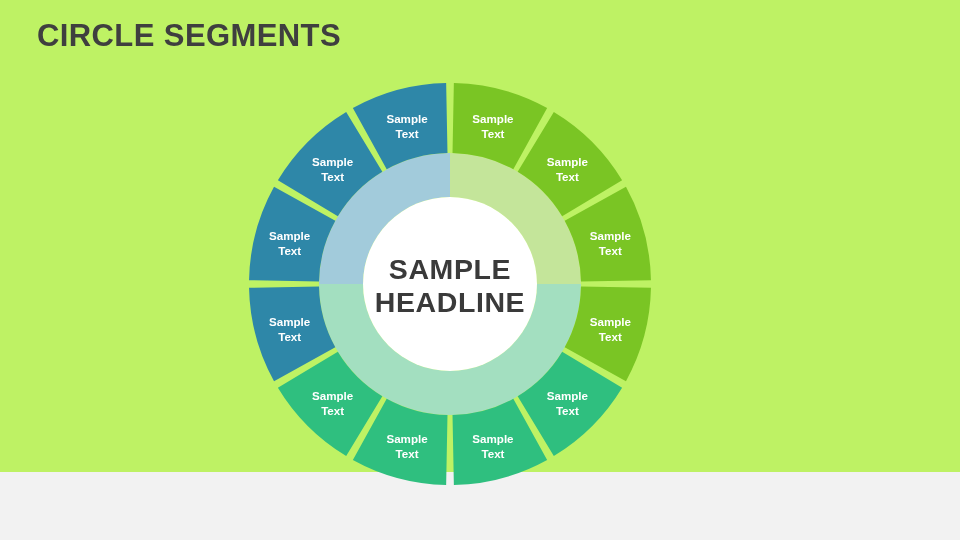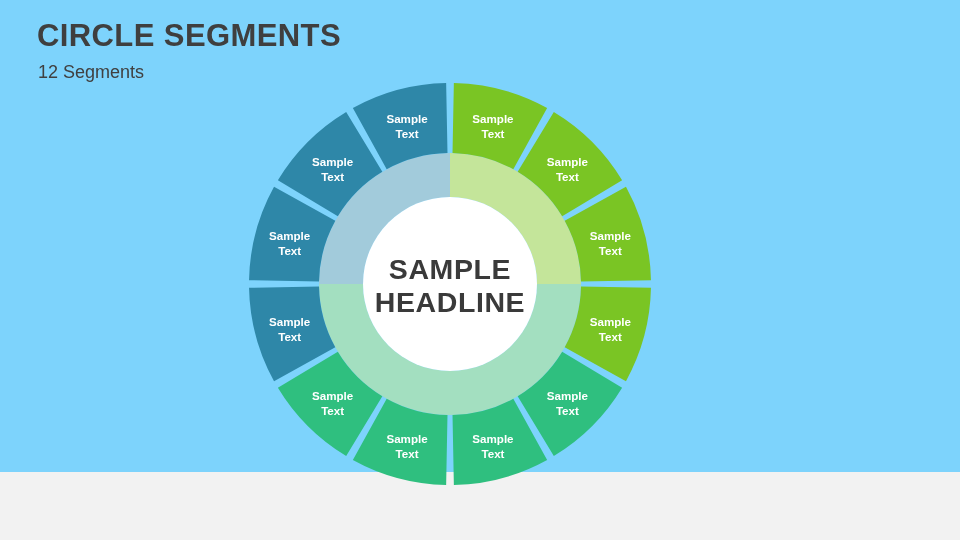--- a/index.html
+++ b/index.html
@@ -12,21 +12,21 @@
     background: #f2f2f2;
     font-family: "Liberation Sans", sans-serif;
     overflow: hidden;
     position: relative;
   }
   #slide {
     position: absolute;
     inset: 0;
     width: 960px;
     height: 472px;
-    background: #7dd3fc;
+    background: #bef264;
   }
   #title {
     position: absolute;
     left: 37px;
     top: 18px;
     font-size: 31px;
     font-weight: bold;
     letter-spacing: 0.4px;
     color: #3f3f3f;
     white-space: nowrap;
@@ -68,21 +68,20 @@
     letter-spacing: 0.6px;
   }
 </style>
 </head>
 <body>
 
 <div id="slide">
 
   <div id="title">CIRCLE SEGMENTS</div>
 
-  <div id="subtitle">12 Segments</div>
 
   <div id="diagram-wrap">
     <svg id="wheel" viewBox="0 0 960 540" xmlns="http://www.w3.org/2000/svg">
       <g id="inner-ring-group">
           <path d="M 319 284 A 131 131 0 0 1 450 153 L 450 197 A 87 87 0 0 0 363 284 Z" fill="#a2cbdb"></path>
           <path d="M 450 153 A 131 131 0 0 1 581 284 L 537 284 A 87 87 0 0 0 450 197 Z" fill="#c4e59a"></path>
           <path d="M 581 284 A 131 131 0 0 1 450 415 L 450 371 A 87 87 0 0 0 537 284 Z" fill="#a3dfc0"></path>
           <path d="M 450 415 A 131 131 0 0 1 319 284 L 363 284 A 87 87 0 0 0 450 371 Z" fill="#a3dfc0"></path>
         </g>
       <g id="outer-ring-group">

